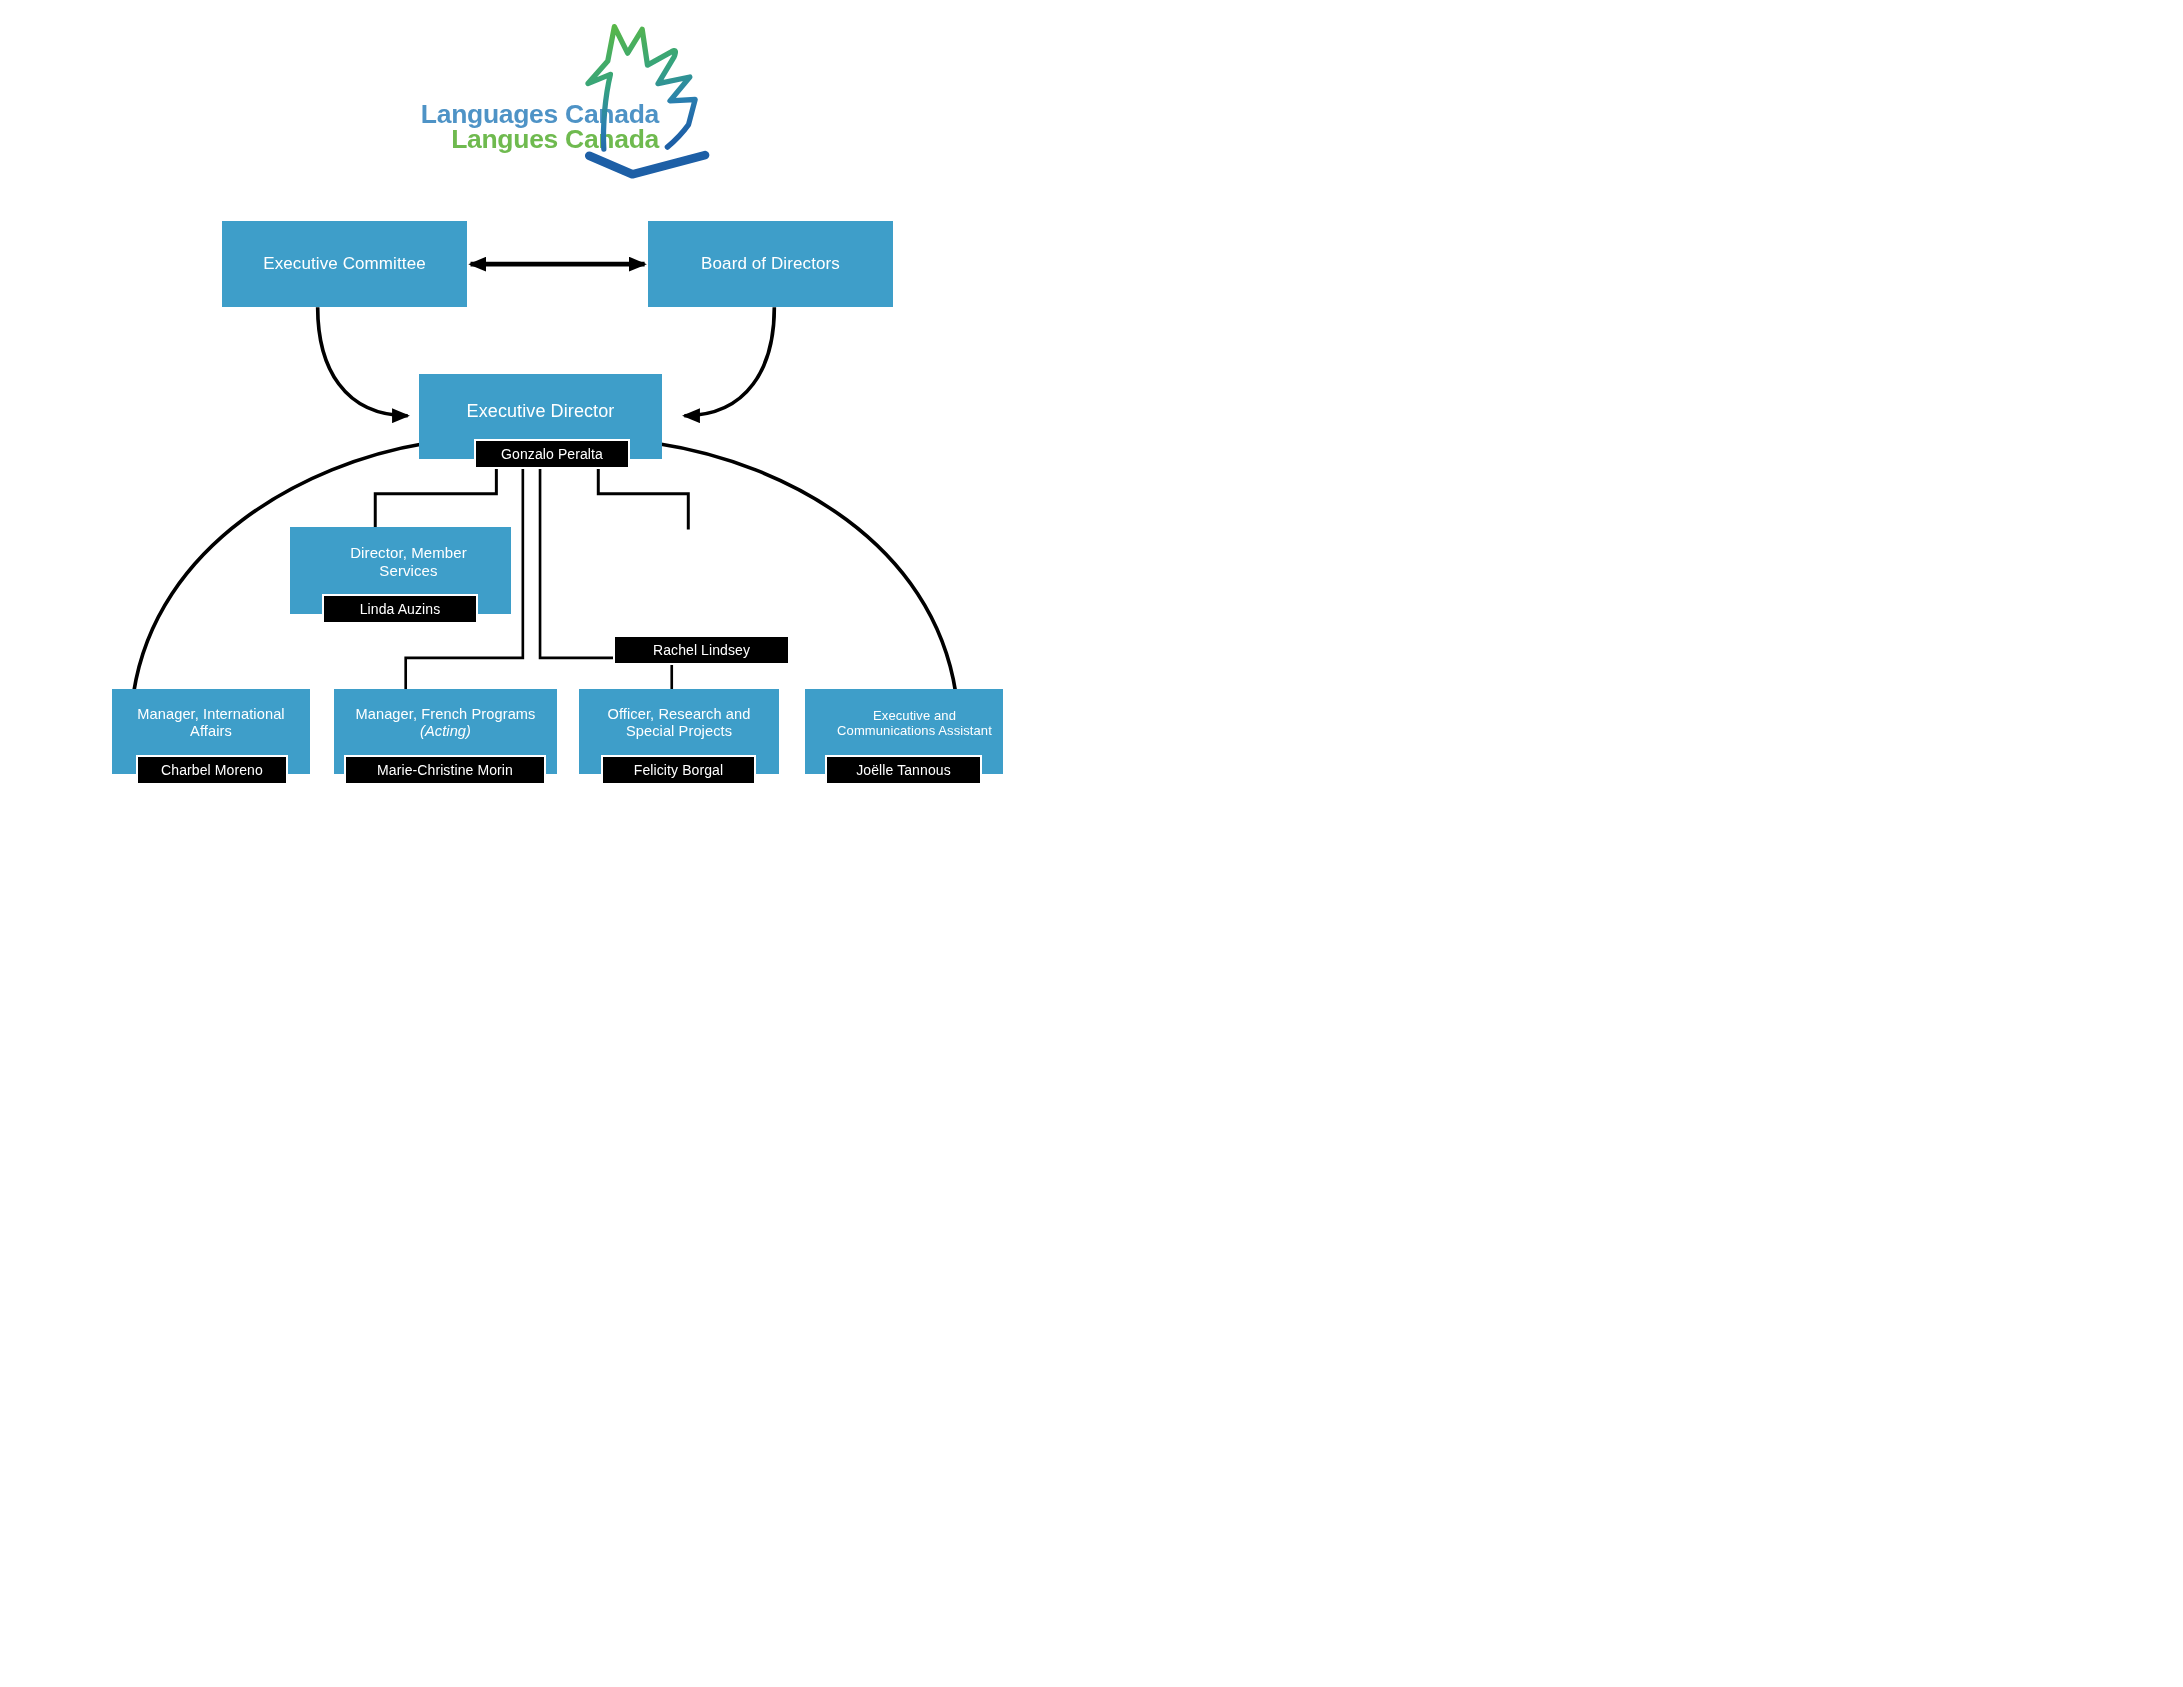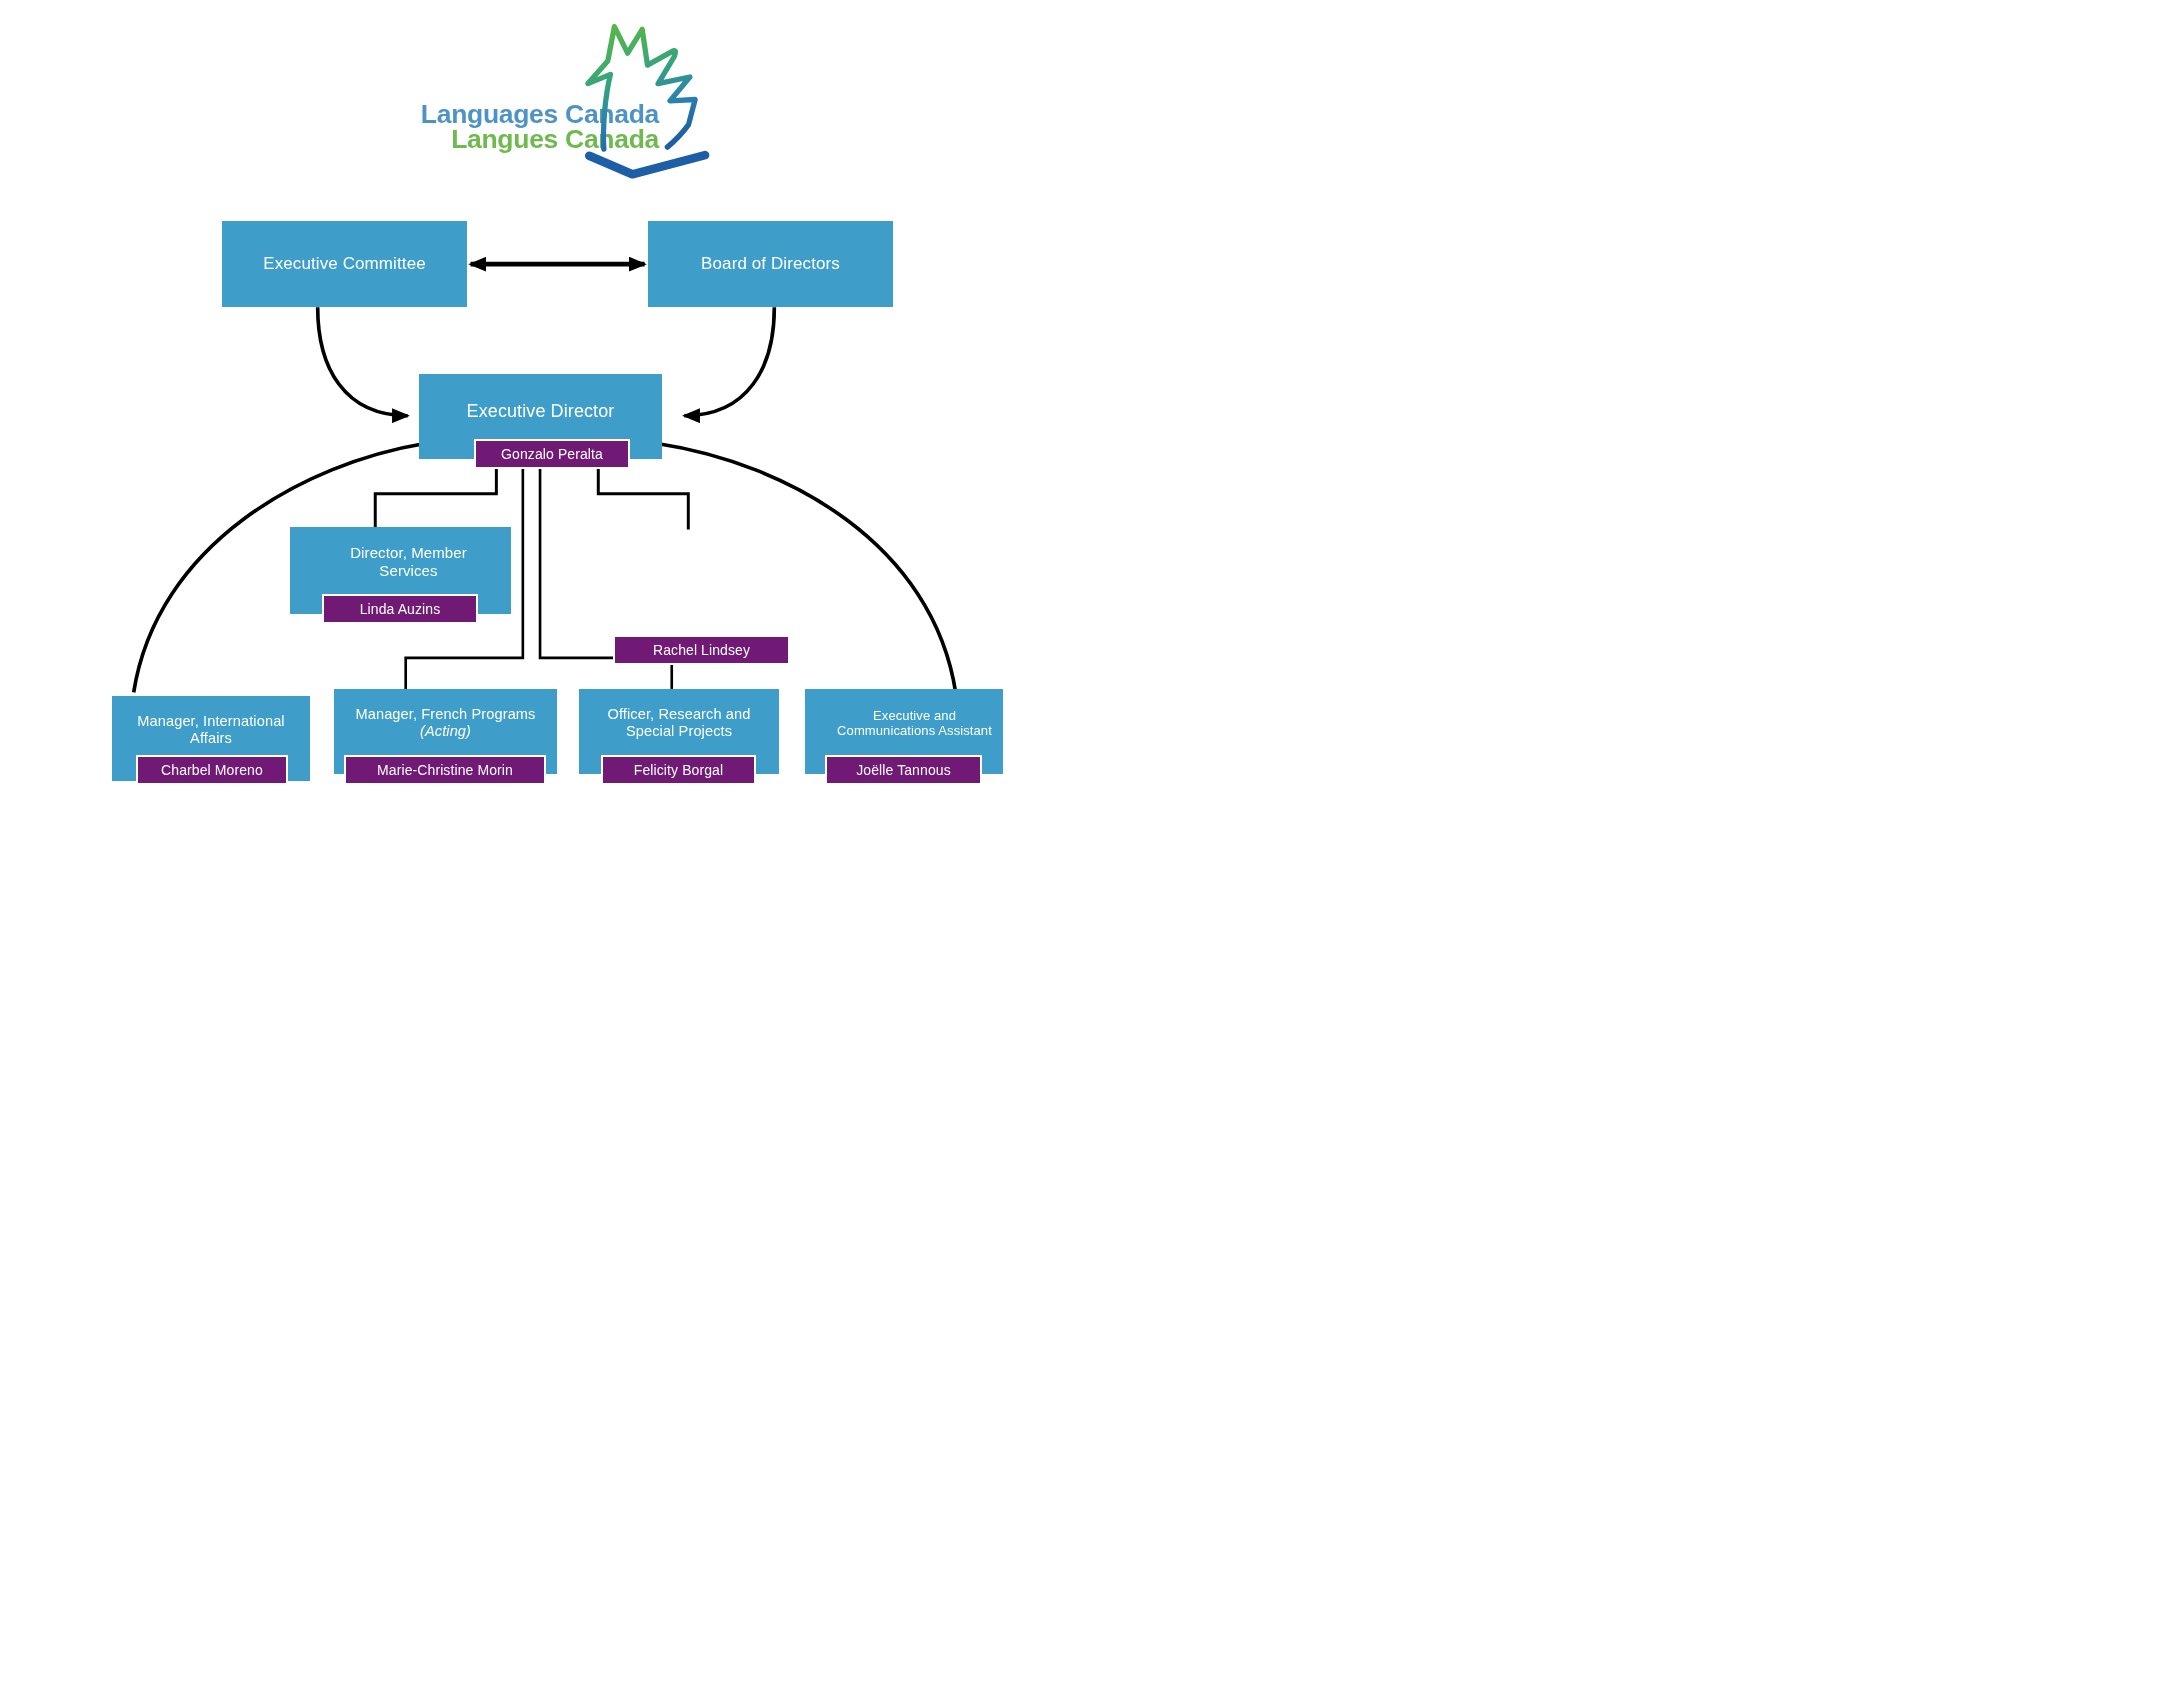--- a/index.html
+++ b/index.html
@@ -17,21 +17,21 @@
   .t26{font-size:17px;}
   .t27{font-size:18px;}
   .t23{font-size:15px;margin-left:16px;}
   .t22{font-size:14.6px;}
   .t19{font-size:13px;margin-left:21px;}
   .pad-b14{padding-bottom:9.3px;}
   .pad-b26{padding-bottom:17px;}
   .italic{font-style:italic;}
 
   
-  .badge{position:absolute;background:#701a75;border:2px solid #ffffff;color:#ffffff;
+  .badge{position:absolute;background:#000000;border:2px solid #ffffff;color:#ffffff;
          display:flex;align-items:center;justify-content:center;text-align:center;
          font-size:14px;z-index:2;box-sizing:border-box;letter-spacing:0.1px;}
 
   
   #logo{position:absolute;left:0;top:18.5px;width:1092px;height:172px;z-index:1;}
   #logo-text{position:absolute;right:433px;top:83px;text-align:right;
              font-weight:bold;font-size:26.5px;line-height:25px;letter-spacing:-0.3px;}
   #logo-line1{color:#4E93C6;}
   #logo-line2{color:#6FBA4F;}
   #leaf{position:absolute;left:576px;top:1.3px;}
@@ -107,21 +107,21 @@
     </div>
   </div>
   <div class="badge" style="left:322px;top:594px;width:156px;height:30px;">
     <span>Linda Auzins</span>
   </div>
 
   <div class="badge" style="left:613px;top:594px;width:177px;height:30px;margin-top:41px;">
     <span>Rachel Lindsey</span>
   </div>
 
-  <div class="node" style="left:112px;top:689px;width:198px;height:85px;margin-top:7px;">
+  <div class="node" style="left:112px;top:689px;width:198px;height:85px;">
     <div class="title t22 pad-b26">
       <span>Manager, International</span><br>
       <span>Affairs</span>
     </div>
   </div>
   <div class="badge" style="left:136px;top:755px;width:152px;height:30px;">
     <span>Charbel Moreno</span>
   </div>
 
   <div class="node" style="left:334px;top:689px;width:223px;height:85px;justify-content:flex-end;">

